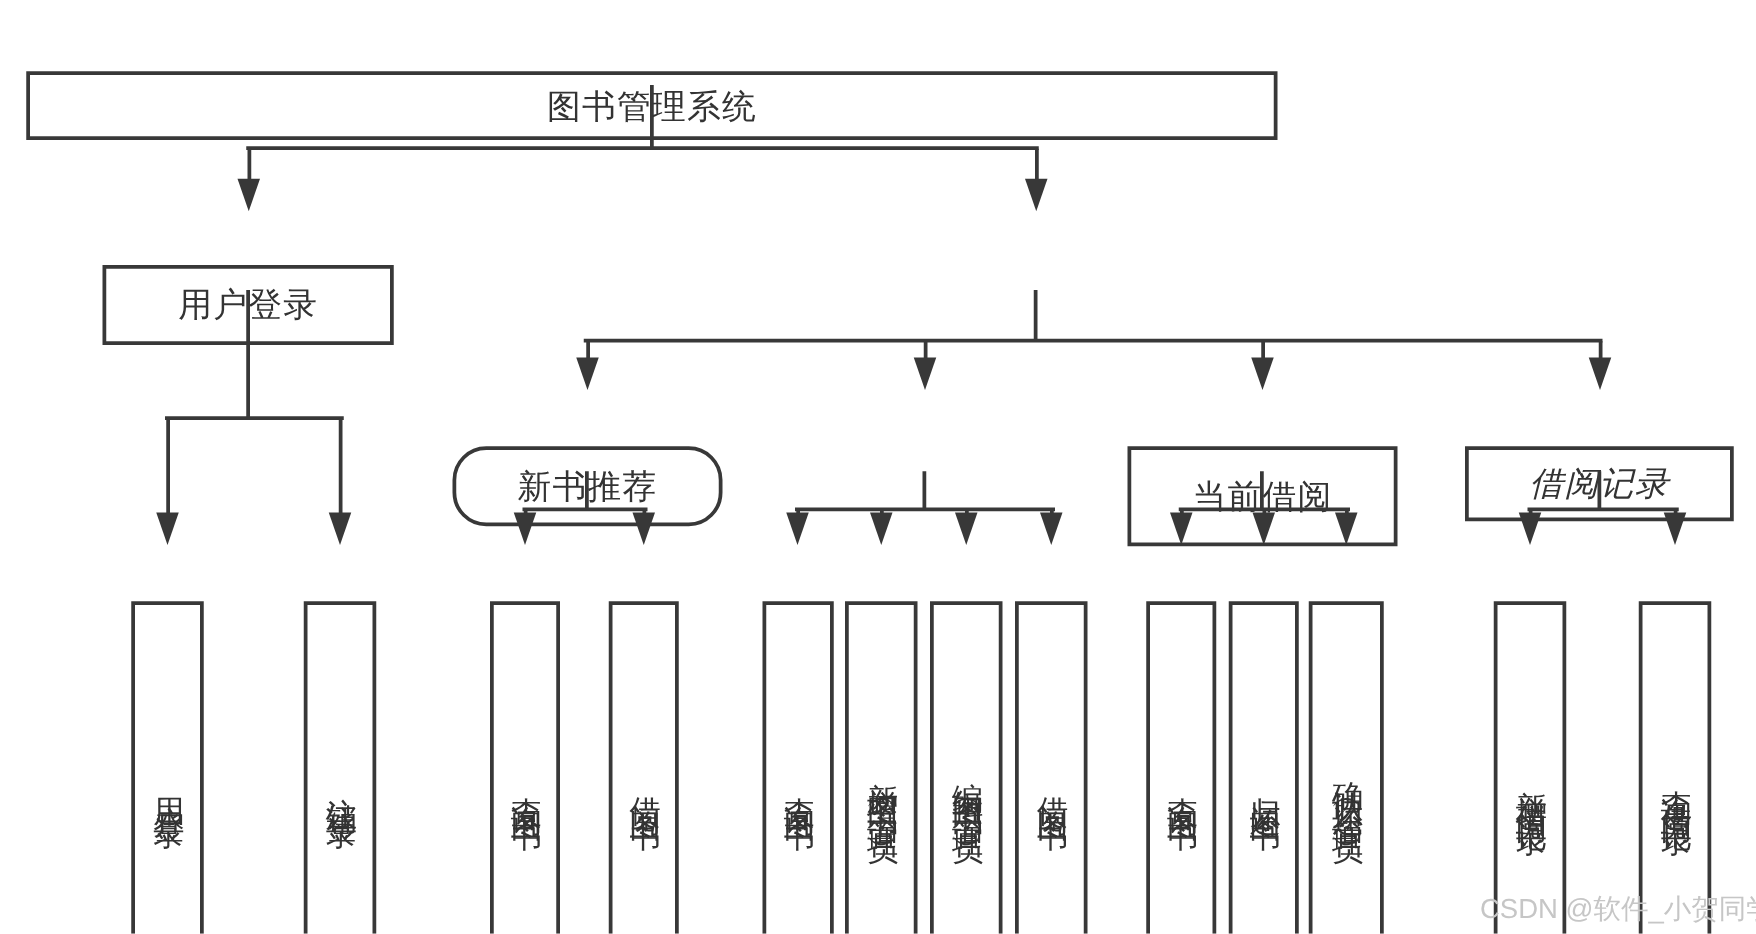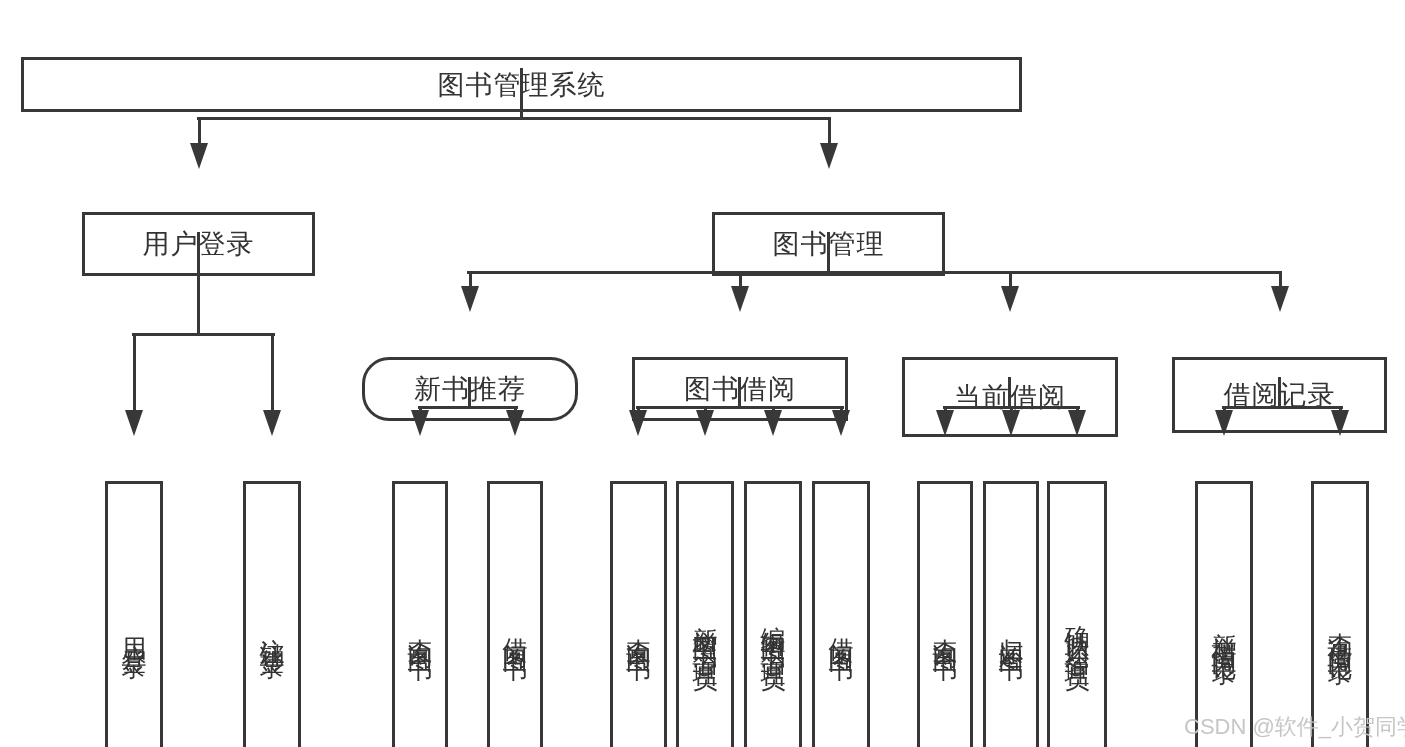--- a/index.html
+++ b/index.html
@@ -62,26 +62,24 @@
   }
 </style>
 </head>
 <body>
 
 <div id="canvas">
 
   <div class="box hbox" style="left:21px;top:13px;width:1001px;height:55px;">图书管理系统</div>
 
   <div class="box hbox" style="left:82px;top:168px;width:233px;height:64px;">用户登录</div>
-  <div class="box hbox" style="left:712px;top:168px;width:233px;height:64px;">图书管理</div>
 
   <div class="box hbox" style="left:362px;top:313px;width:216px;height:64px;border-radius:27px;">新书推荐</div>
-  <div class="box hbox" style="left:632px;top:313px;width:216px;height:64px;">图书借阅</div>
   <div class="box hbox" style="left:902px;top:313px;width:216px;height:80px;">当前借阅</div>
-  <div class="box hbox" style="left:1172px;top:313px;width:215px;height:76px;">借阅记录</div>
+  <div class="box hbox" style="left:1172px;top:313px;width:215px;height:60px;font-style:italic;">借阅记录</div>
 
   <div class="box leaf" style="left:105px;top:437px;width:58px;height:298px;">用户登录</div>
   <div class="box leaf" style="left:243px;top:437px;width:58px;height:298px;">注销登录</div>
 
   <div class="box leaf" style="left:392px;top:437px;width:56px;height:298px;">查询图书</div>
   <div class="box leaf" style="left:487px;top:437px;width:56px;height:298px;">借阅图书</div>
 
   <div class="box leaf" style="left:610px;top:437px;width:57px;height:298px;">查询图书</div>
   <div class="box leaf" style="left:676px;top:437px;width:58px;height:303px;">新增图书（管理员）</div>
   <div class="box leaf" style="left:744px;top:437px;width:58px;height:303px;">编辑图书（管理员）</div>

